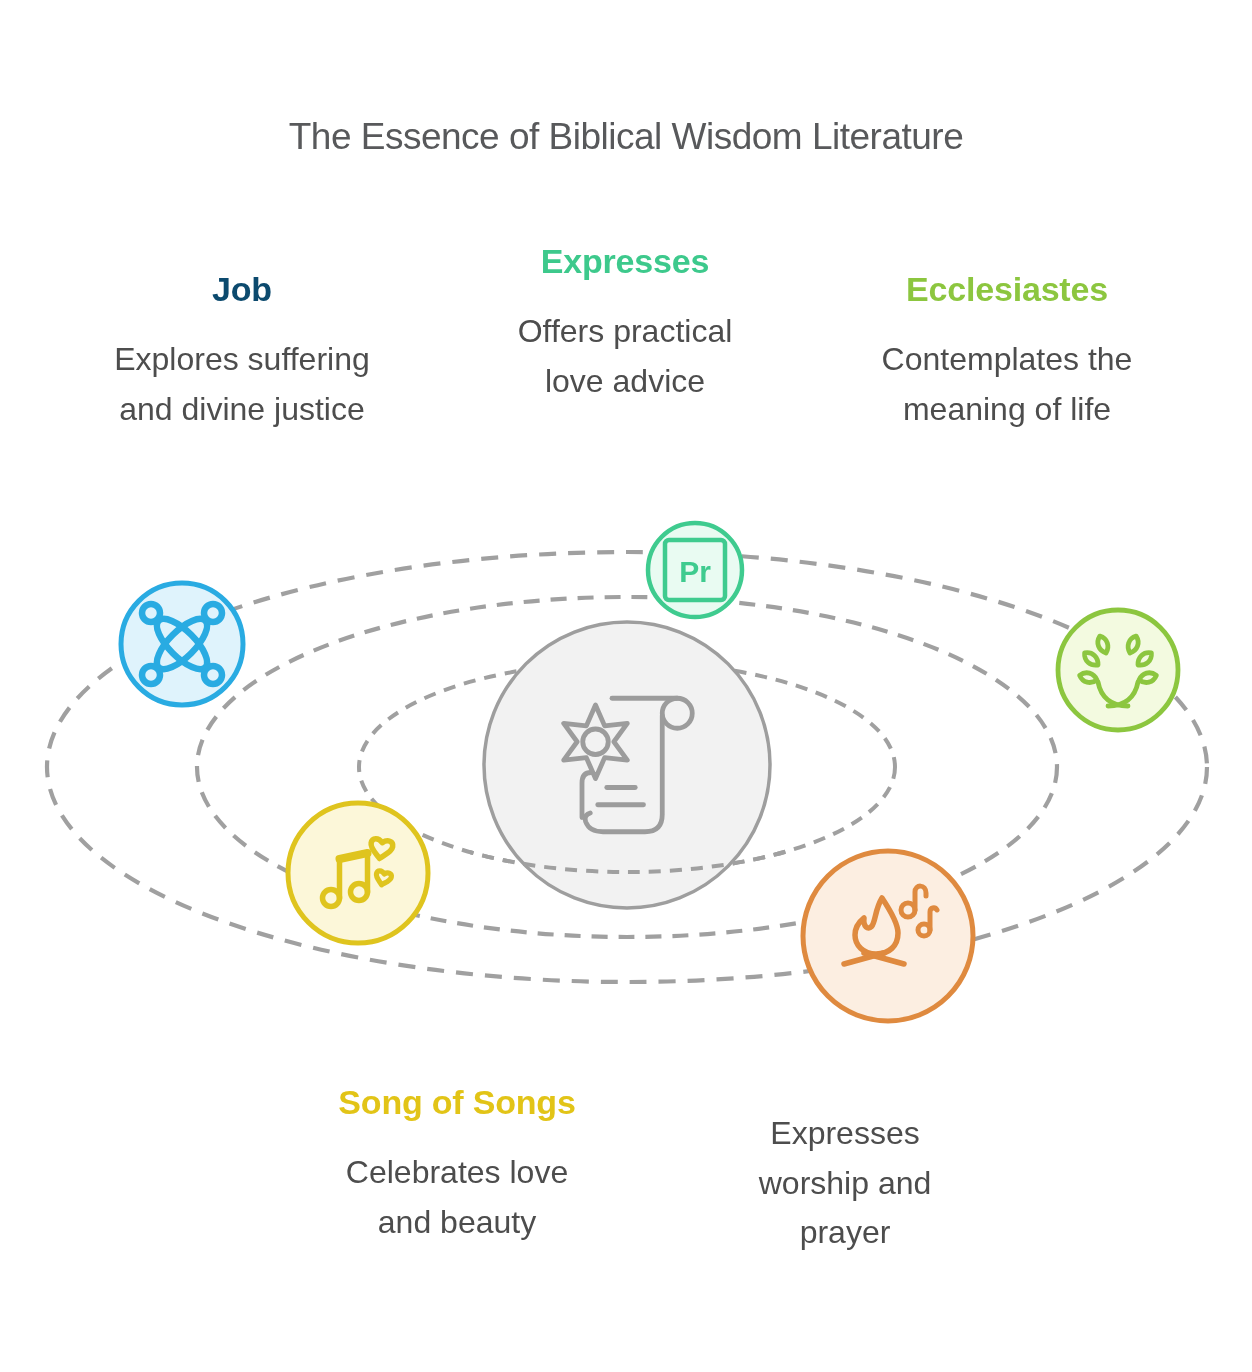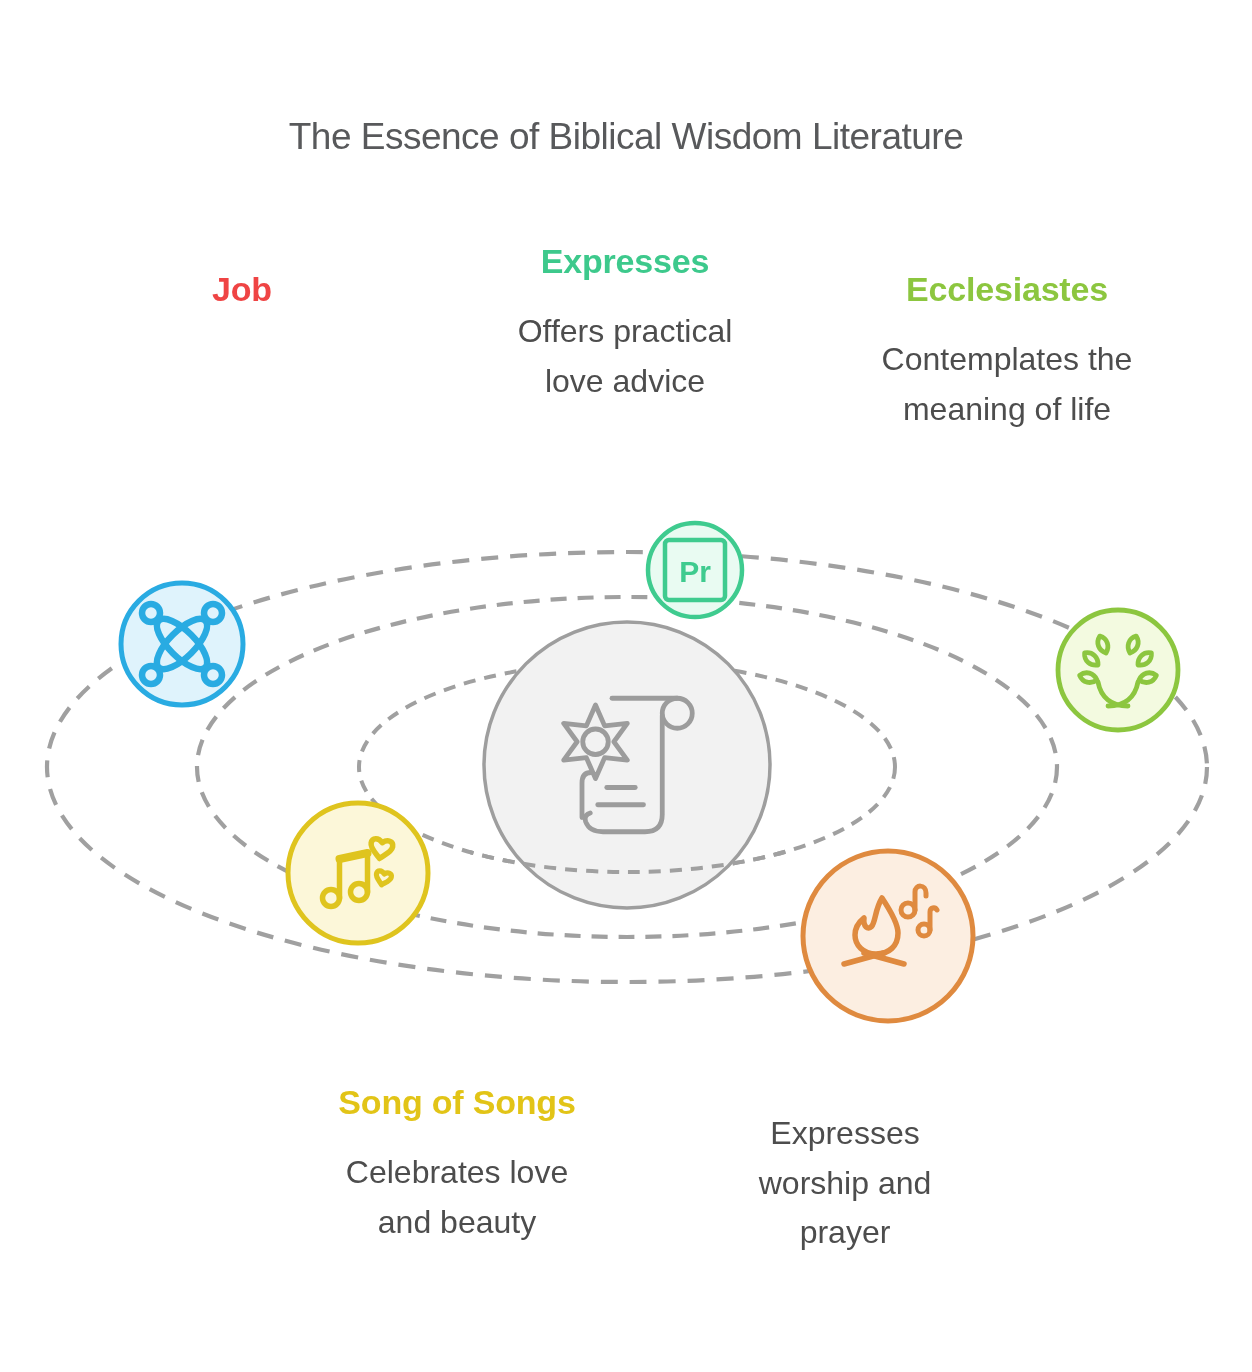--- a/index.html
+++ b/index.html
@@ -34,41 +34,43 @@
     font-size:32px;
     color:#4d4d4d;
     line-height:1.55;
     white-space:pre-line;
   }
   .lbl-job{left:242px;top:250px;}
   .lbl-proverbs{left:625px;top:222px;}
   .lbl-ecclesiastes{left:1007px;top:250px;}
   .lbl-song{left:457px;top:1063px;}
   .lbl-psalms{left:845px;top:1063px;}
-  .lbl-job h2{color:#ef4444;}
+  .lbl-job h2{color:#0c4a6e;}
   .lbl-proverbs h2{color:#3dc98c;}
   .lbl-ecclesiastes h2{color:#8cc63f;}
   .lbl-song h2{color:#e2c417;}
   .lbl-psalms h2{color:#e8913c;}
   svg.diagram{position:absolute;left:0;top:0;width:1252px;height:1372px;}
   .pr-text{
     font-family:"Liberation Sans",sans-serif;
     font-size:30px;
     font-weight:600;
   }
 </style>
 </head>
 <body>
 
 <div class="canvas">
 
   <div class="title">The Essence of Biblical Wisdom Literature</div>
 
   <div class="label lbl-job">
     <h2>Job</h2>
+    <p>Explores suffering
+and divine justice</p>
   </div>
 
   <div class="label lbl-proverbs">
     <h2>Expresses</h2>
     <p>Offers practical
 love advice</p>
   </div>
 
   <div class="label lbl-song">
     <h2>Song of Songs</h2>

